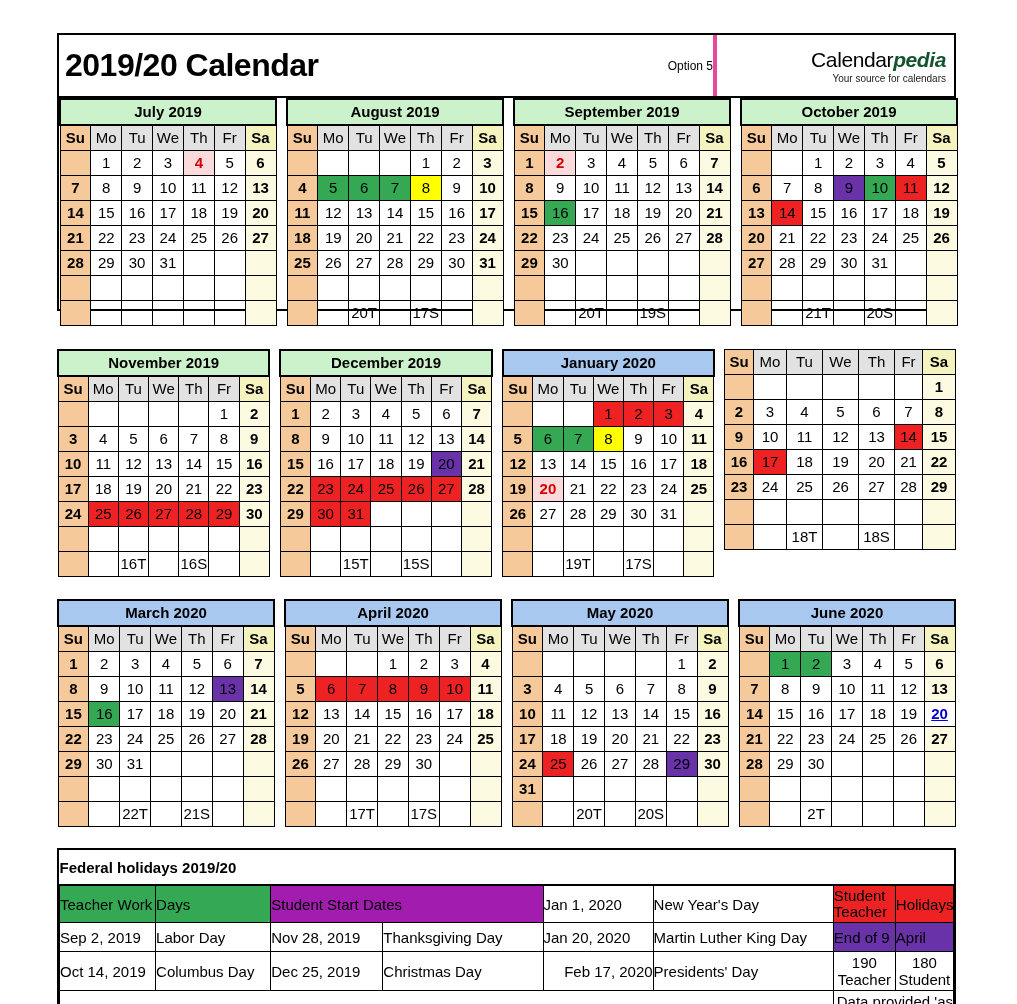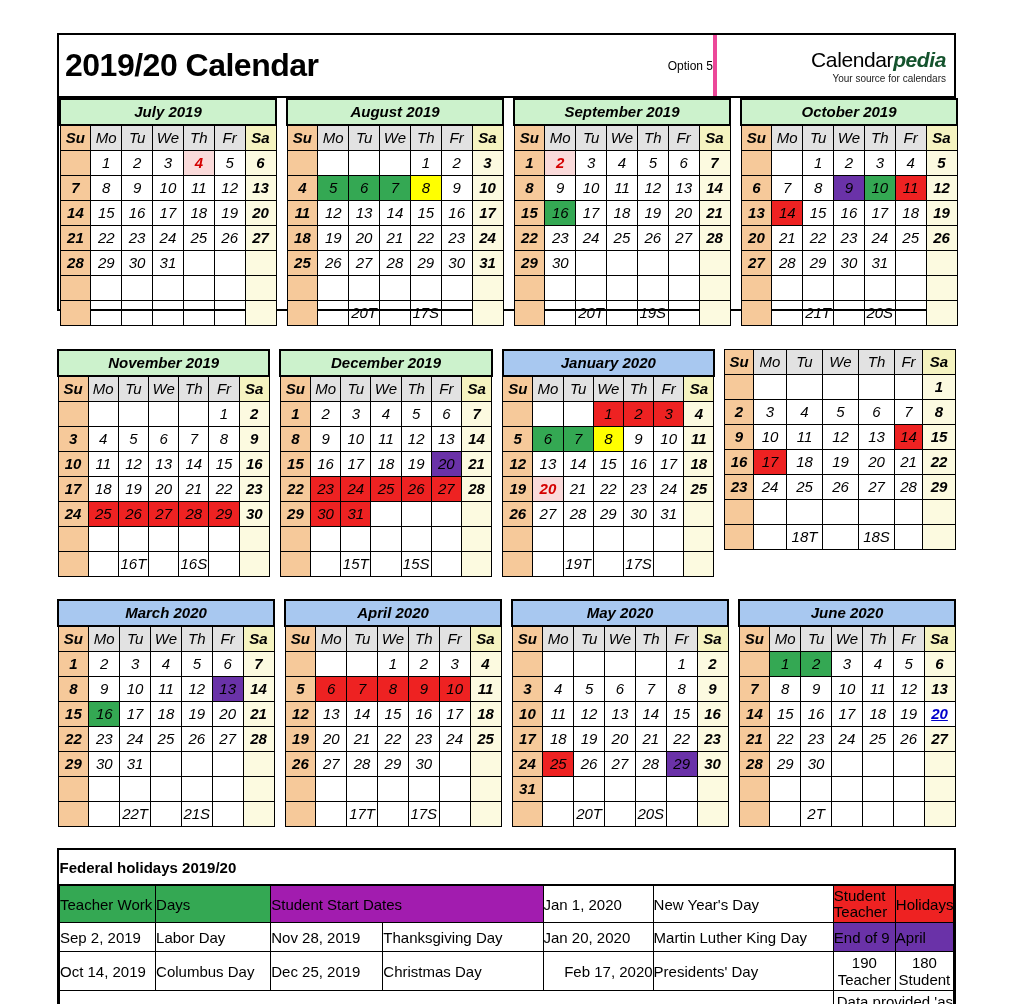--- a/index.html
+++ b/index.html
@@ -18,21 +18,21 @@
   .title-option{flex:1;display:flex;align-items:center;justify-content:flex-end;
                 font-size:12px;border-right:4px solid #ec4899;box-sizing:border-box;}
   .title-logo{flex:0 0 237px;display:flex;flex-direction:column;align-items:flex-end;
               justify-content:center;padding-right:8px;box-sizing:border-box;}
   .logo-line1{font-size:21px;letter-spacing:-.4px;white-space:nowrap;}
   .logo-line1 i{color:#14532d;font-style:italic;font-weight:bold;}
   .logo-line2{font-size:10px;color:#222;margin-top:1px;white-space:nowrap;}
 
   
   .qrow{display:flex;width:899px;height:auto;}
-  .mbox{box-sizing:border-box;font-style:italic;}
+  .mbox{box-sizing:border-box;}
   .mgap{flex:0 0 9px;}
 
   table.mon{border-collapse:collapse;table-layout:fixed;width:100%;}
   table.mon td,table.mon th{border:1px solid #000;padding:0;margin:0;
       font-size:15px;text-align:center;height:24px;line-height:24px;overflow:hidden;}
   .mhead{font-size:19px;font-weight:bold;height:27px;line-height:27px;
          border:2px solid #000 !important;background:#ccf2cc;}
   .mhead.y20{background:#a8c8f0;}
   .dow{background:#e2e2e2;font-size:14px;height:22px;line-height:22px;font-weight:normal;}
   .dow.su{background:#f6c99a;font-weight:bold;}

